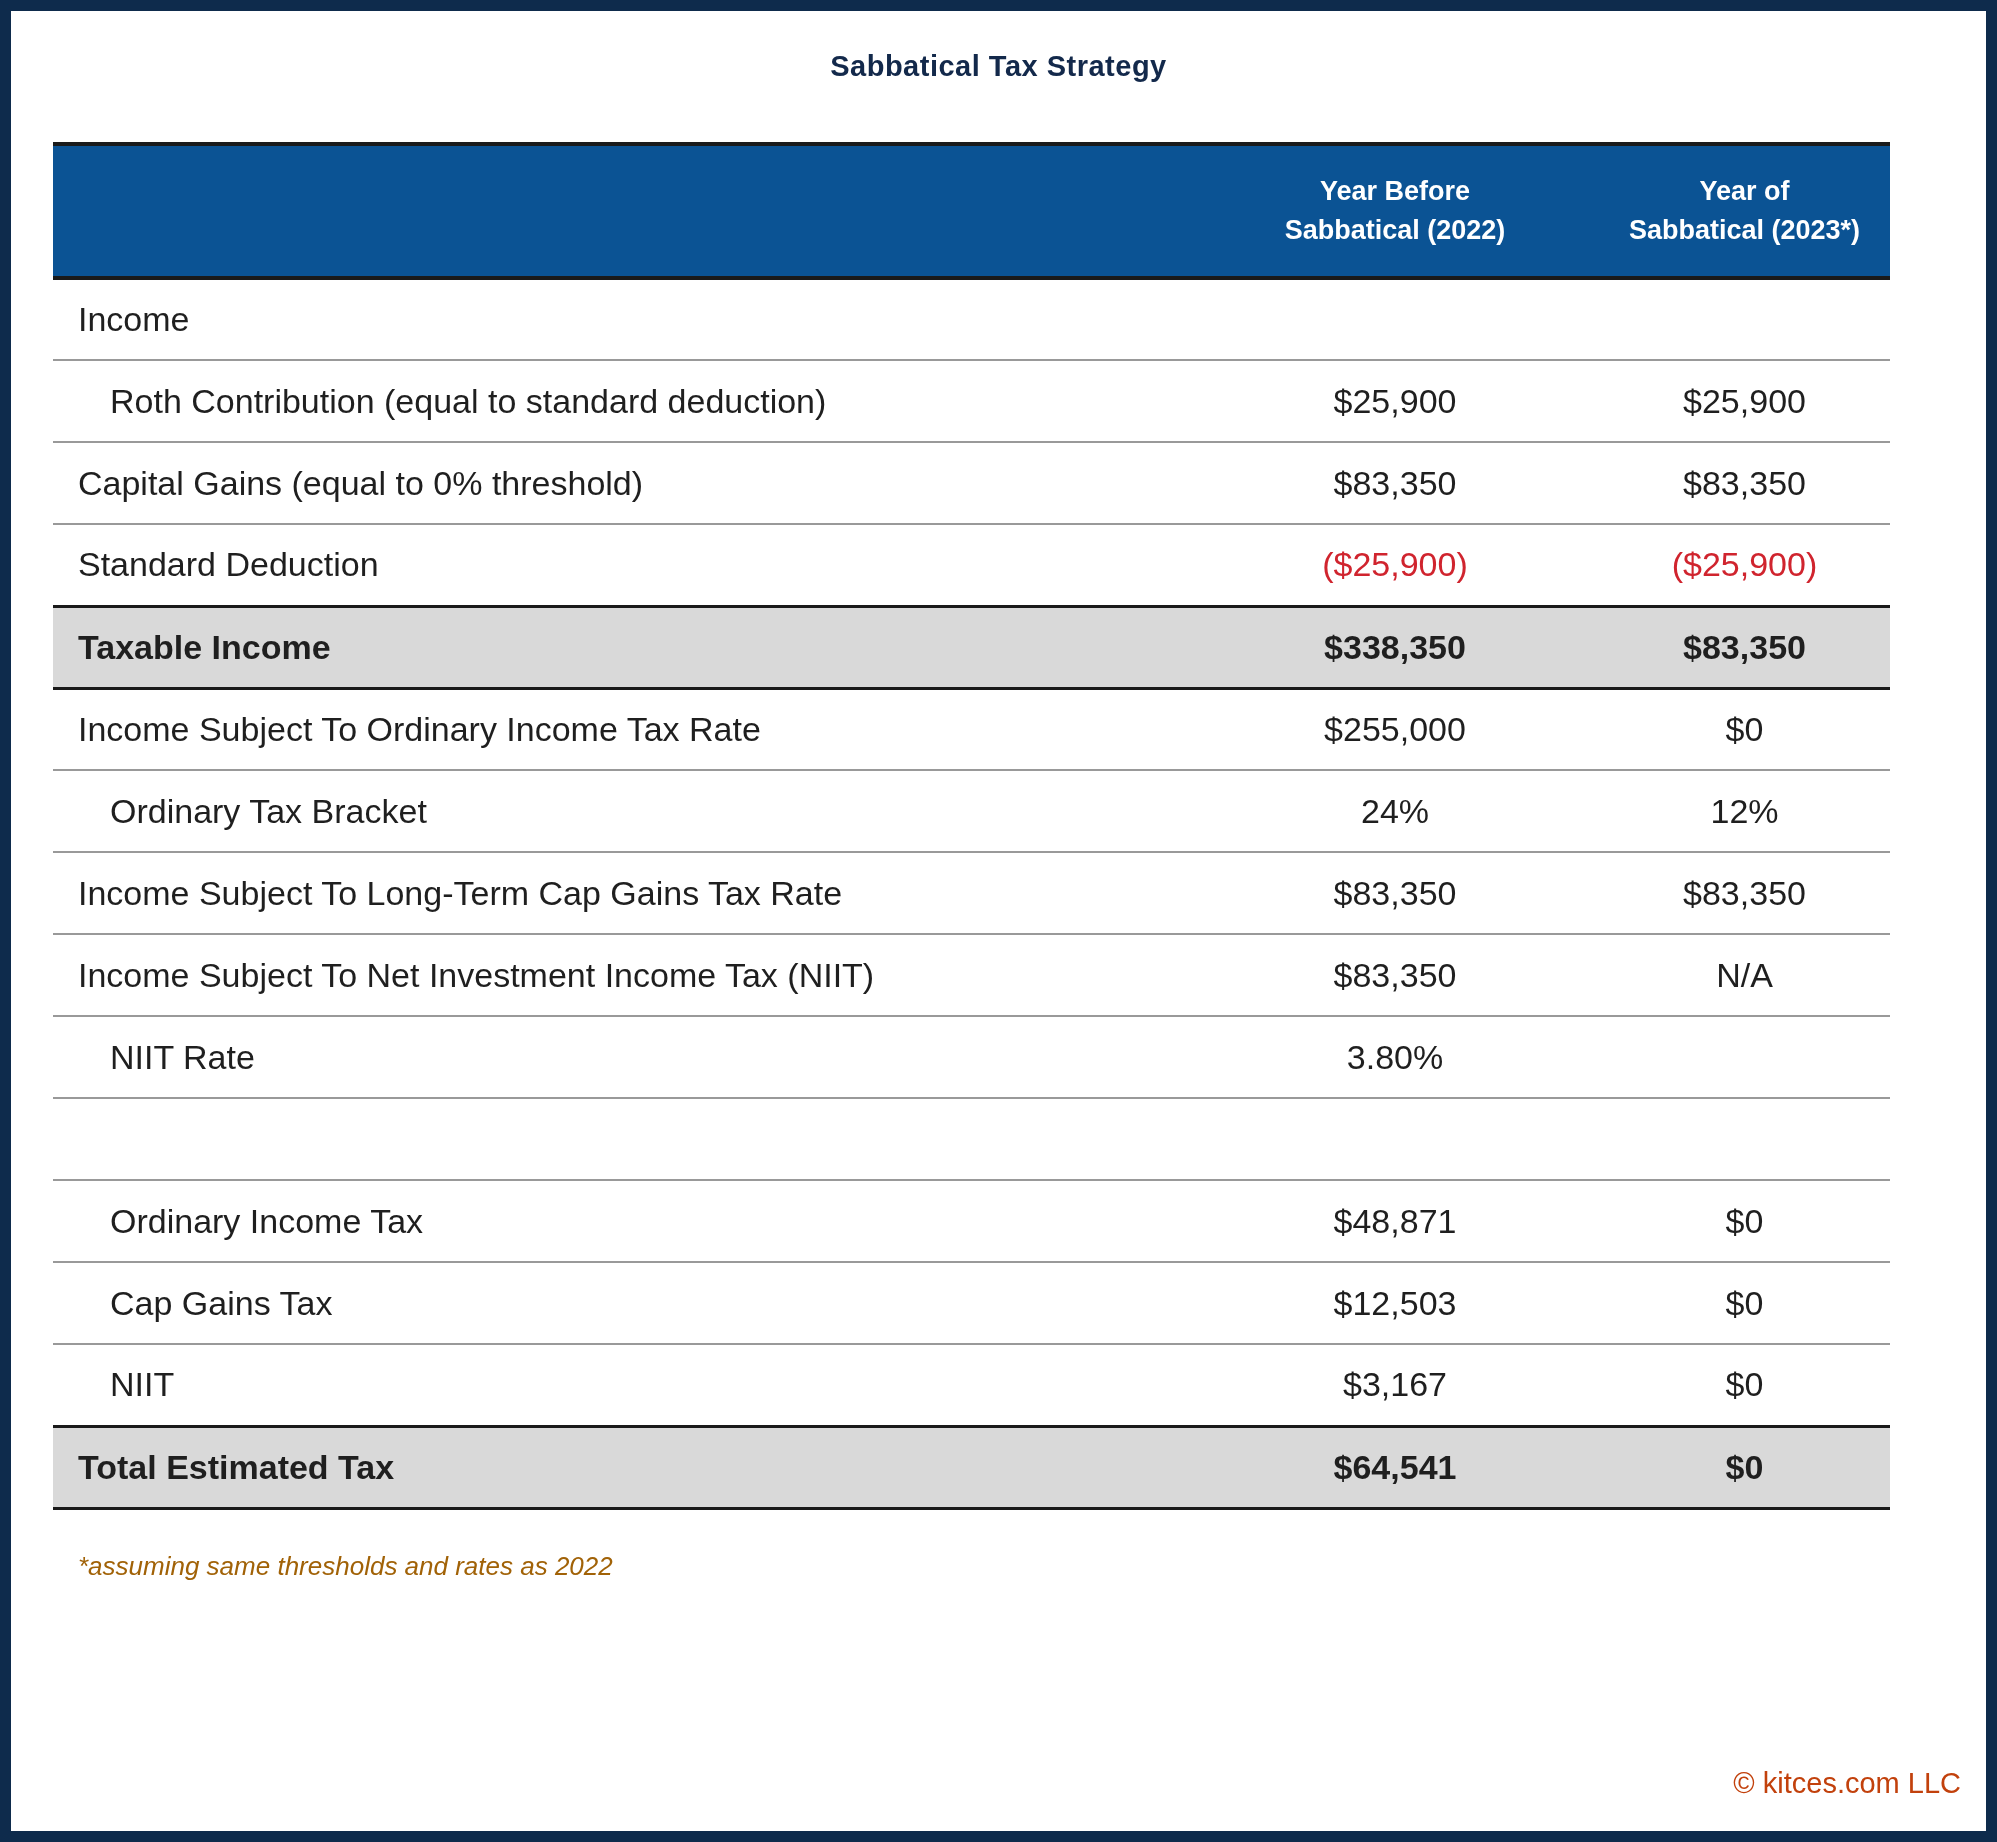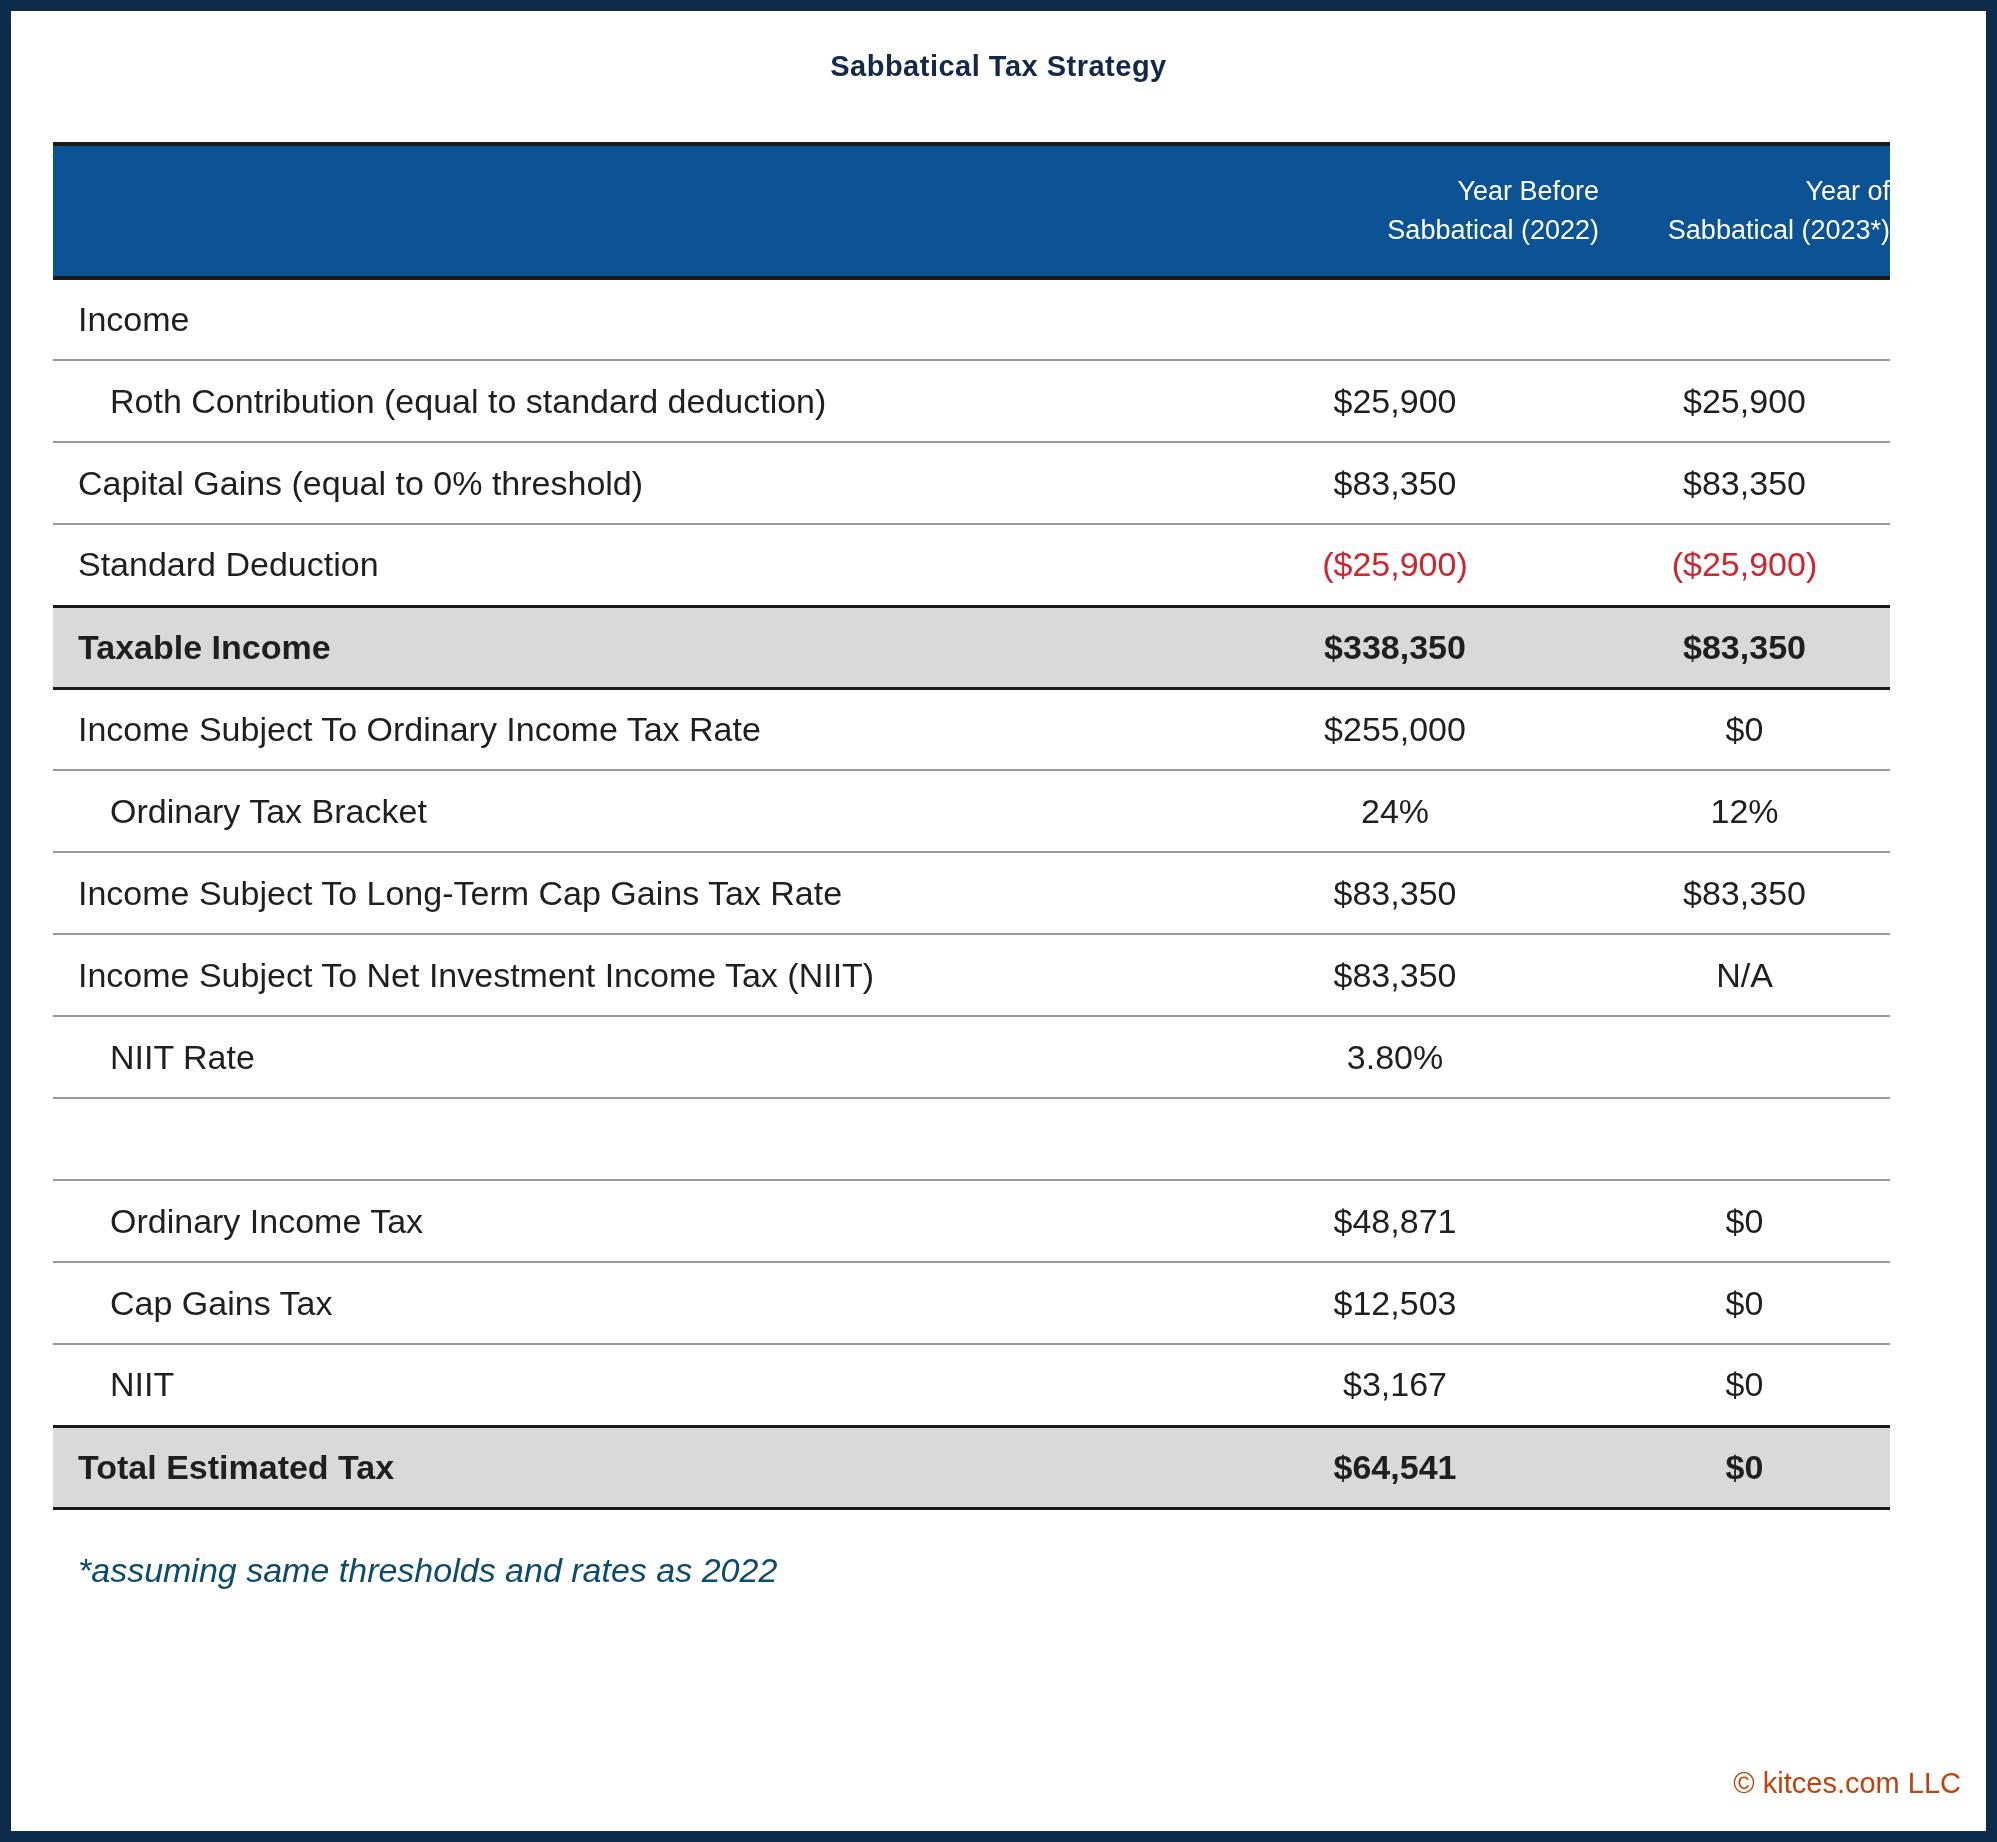--- a/index.html
+++ b/index.html
@@ -29,26 +29,26 @@
     table-layout:fixed;
     margin:59px 0 0 42px;
     width:1836px;
   }
   col.c-label{width:1138px;}
   col.c-2022{width:408px;}
   col.c-2023{width:291px;}
   thead th{
     background:var(--header-bg);
     color:var(--header-text);
-    font-weight:normal;
+    font-weight:bold;
     font-size:27px;
     line-height:1.45;
     height:134px;
     vertical-align:middle;
-    text-align:right;
+    text-align:center;
     white-space:pre-line;
     border-top:4.9px solid var(--heavy-border);
     border-bottom:4.9px solid var(--heavy-border);
   }
   td{
     height:82px;
     font-size:34px;
     vertical-align:middle;
     border-bottom:2px solid var(--gridline);
   }
@@ -58,23 +58,23 @@
   td.indent-1{padding-left:57px;}
   tr.row-total td{
     background:var(--total-row-bg);
     font-weight:bold;
     border-top:3.9px solid var(--heavy-border);
     border-bottom:3.9px solid var(--heavy-border);
   }
   td.red{color:var(--negative);margin-top:36px;}
   .footnote{
     margin:41px 7px 0 67px;
-    font-size:34px;
+    font-size:26px;
     font-style:italic;
-    color:#0c4a6e;
+    color:#a16207;
   }
   .copyright{
     position:absolute;
     right:25px;
     bottom:31px;
     font-size:29px;
     color:#c2410c;
   }
 </style>
 </head>

